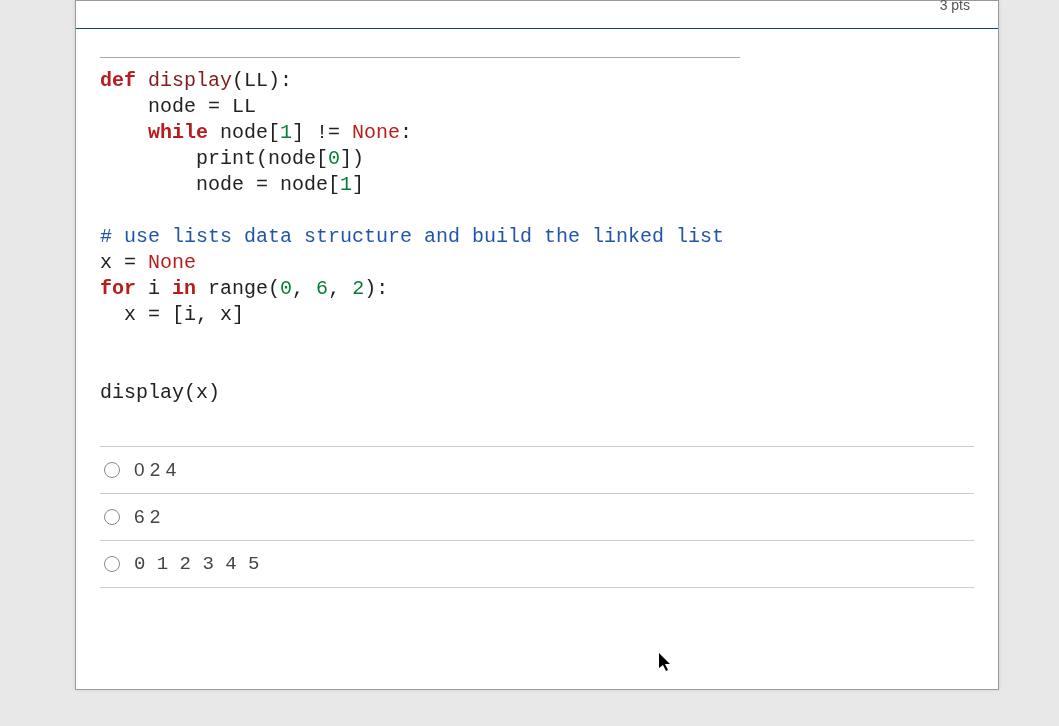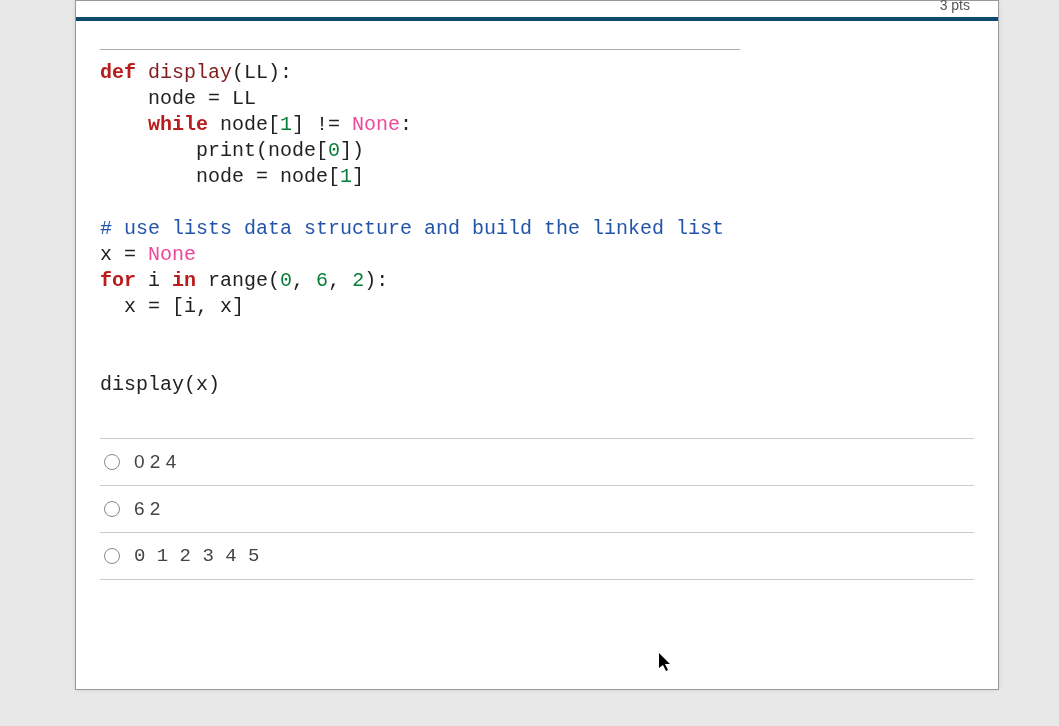--- a/index.html
+++ b/index.html
@@ -17,22 +17,22 @@
     }
     .question-card {
       background: #ffffff;
       border: 1px solid #999;
       margin: 0 60px 0 75px;
       min-height: 690px;
       position: relative;
       box-shadow: 0 0 4px rgba(0,0,0,0.1);
     }
     .header-strip {
-      border-bottom: 4px solid #0c4a6e;
-      height: 20px;
+      border-bottom: 1px solid #0c4a6e;
+      height: 28px;
       position: relative;
     }
     .pts-label {
       position: absolute;
       right: 28px;
       top: -4px;
       font-size: 14px;
       color: #555;
     }
     .question-content {
@@ -50,21 +50,21 @@
       font-size: 20px;
       line-height: 1.3;
       color: #222;
       white-space: pre;
       margin-bottom: 40px;
       max-width: 640px;
     }
     .kw { color: #b91c1c; font-weight: bold; }
     .num { color: #0a7c3a; }
     .fn { color: #7f1d1d; }
-    .none { color: #ec4899; margin-top: 32px; }
+    .none { color: #b91c1c; margin-top: 32px; }
     .comment { color: #2255aa; font-style: normal; margin-top: 24px; }
     .options {
       margin-top: 36px;
     }
     .option-row {
       border-top: 1px solid #ccc;
       padding: 12px 0 12px 4px;
       display: flex;
       align-items: center;
       font-size: 19px;

